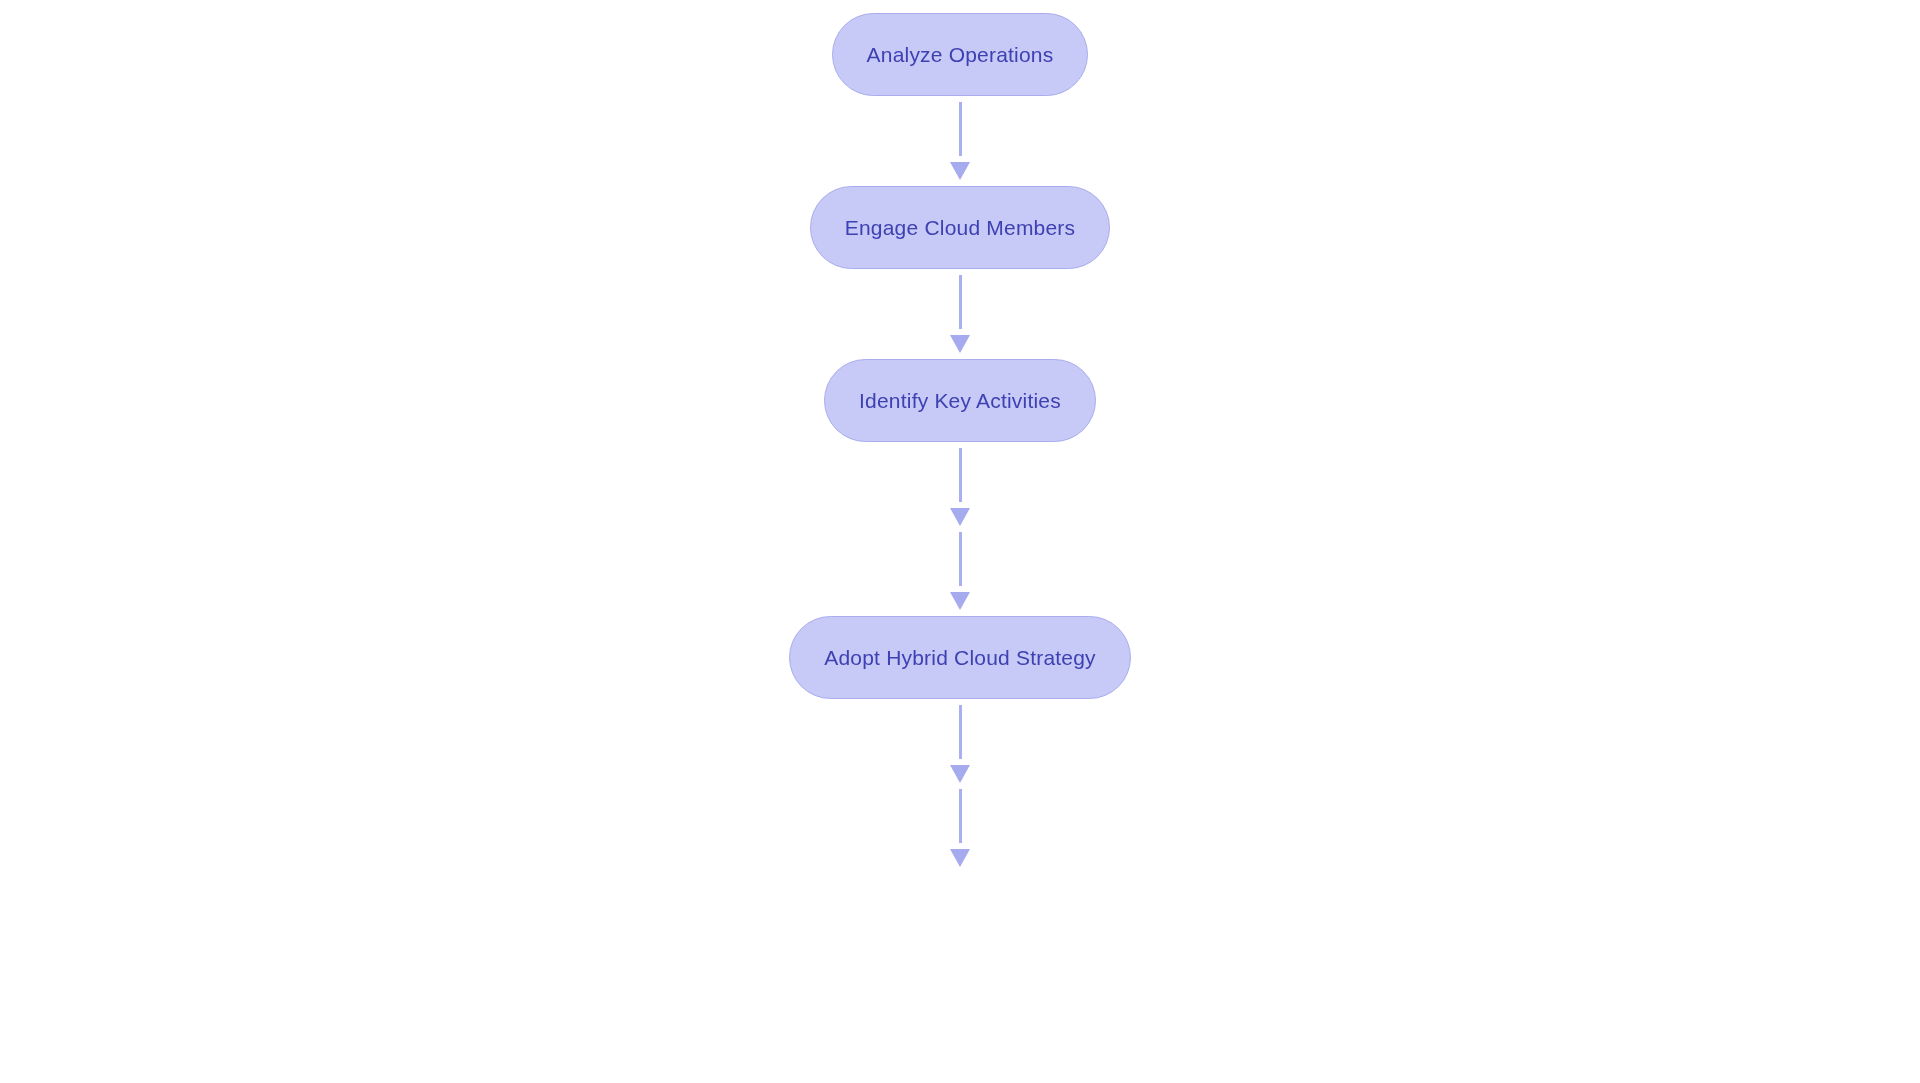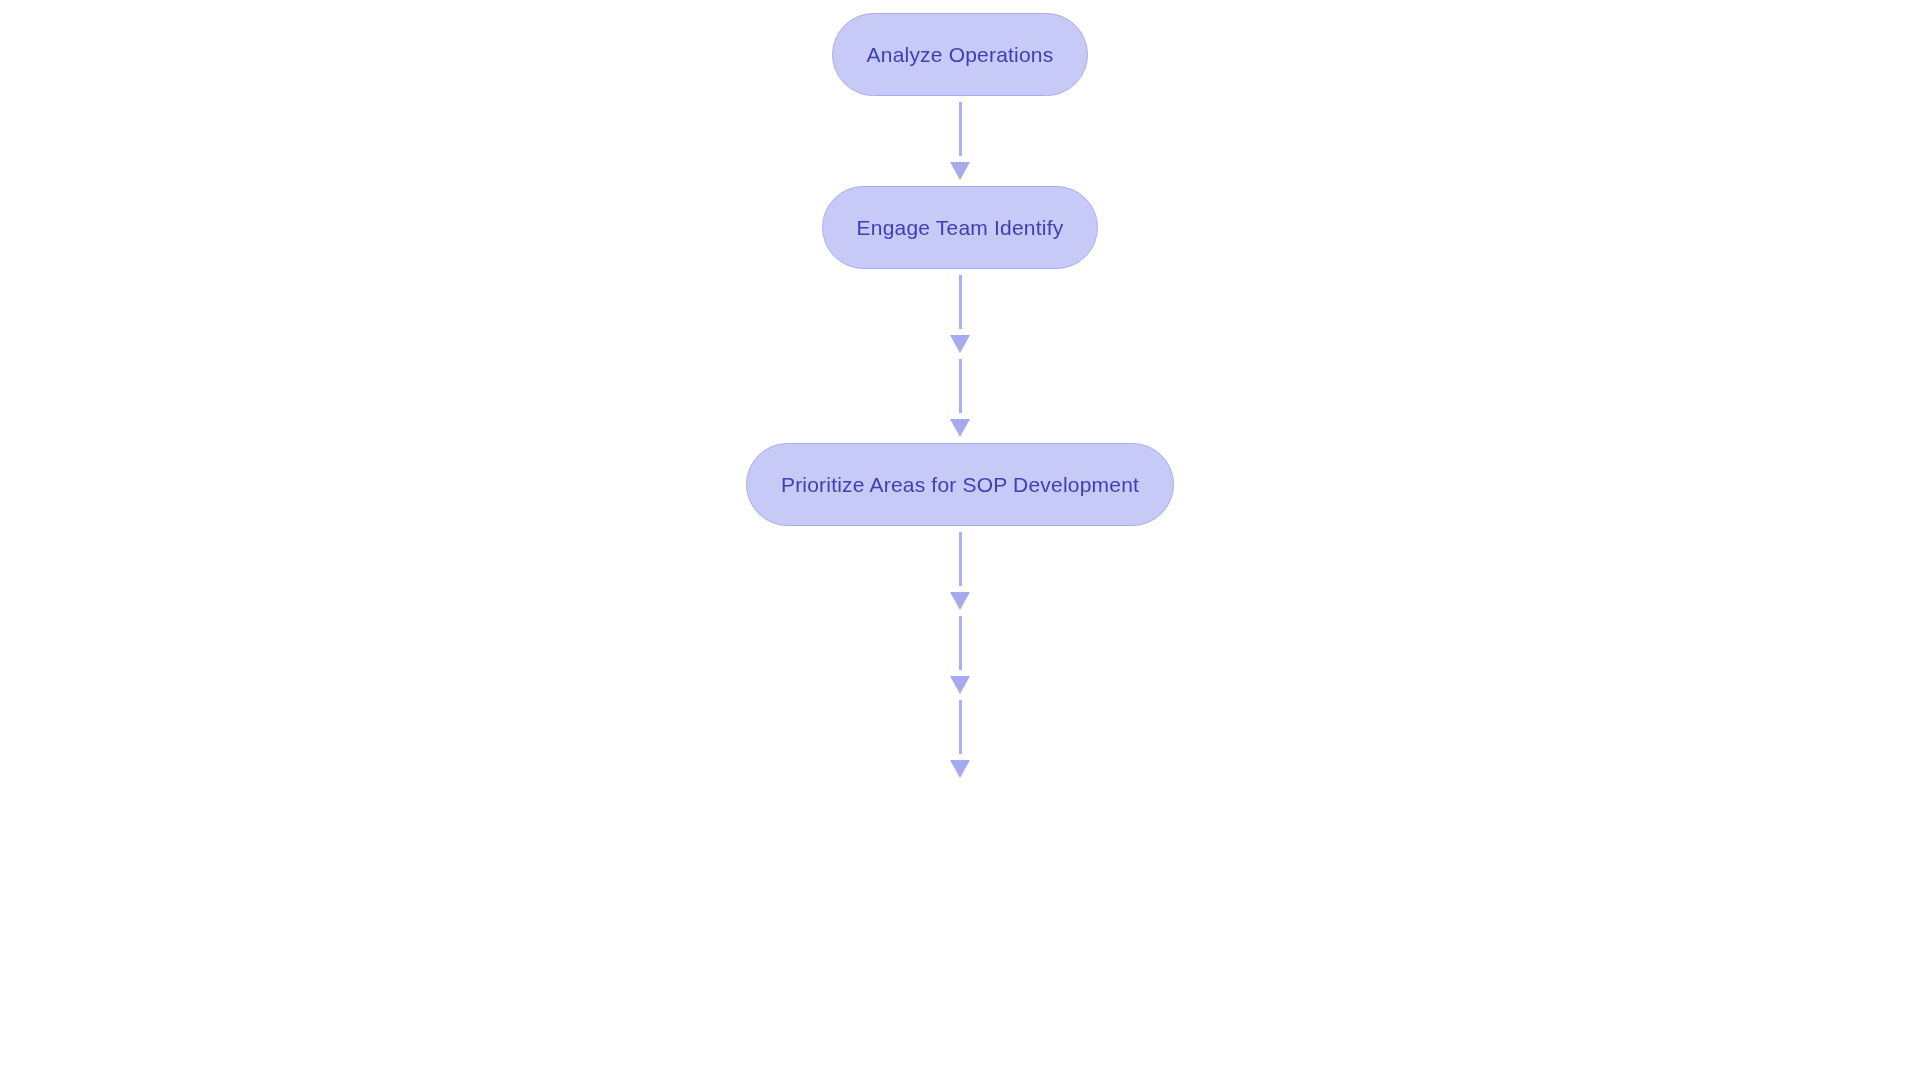--- a/index.html
+++ b/index.html
@@ -64,43 +64,46 @@
   <div class="flow-node">
     <span class="node-label">Analyze Operations</span>
   </div>
 
   <div class="flow-arrow">
     <div class="arrow-line"></div>
     <div class="arrow-head"></div>
   </div>
 
   <div class="flow-node">
-    <span class="node-label">Engage Team Identify</span>
+    <span class="node-label">Engage Cloud Members</span>
+  </div>
+
+  <div class="flow-arrow">
+    <div class="arrow-line"></div>
+    <div class="arrow-head"></div>
+  </div>
+
+  <div class="flow-node">
+    <span class="node-label">Identify Key Activities</span>
   </div>
 
   <div class="flow-arrow">
     <div class="arrow-line"></div>
     <div class="arrow-head"></div>
   </div>
 
 
   <div class="flow-arrow">
     <div class="arrow-line"></div>
     <div class="arrow-head"></div>
   </div>
 
   <div class="flow-node">
-    <span class="node-label">Prioritize Areas for SOP Development</span>
+    <span class="node-label">Adopt Hybrid Cloud Strategy</span>
   </div>
-
-  <div class="flow-arrow">
-    <div class="arrow-line"></div>
-    <div class="arrow-head"></div>
-  </div>
-
 
   <div class="flow-arrow">
     <div class="arrow-line"></div>
     <div class="arrow-head"></div>
   </div>
 
 
   <div class="flow-arrow">
     <div class="arrow-line"></div>
     <div class="arrow-head"></div>

